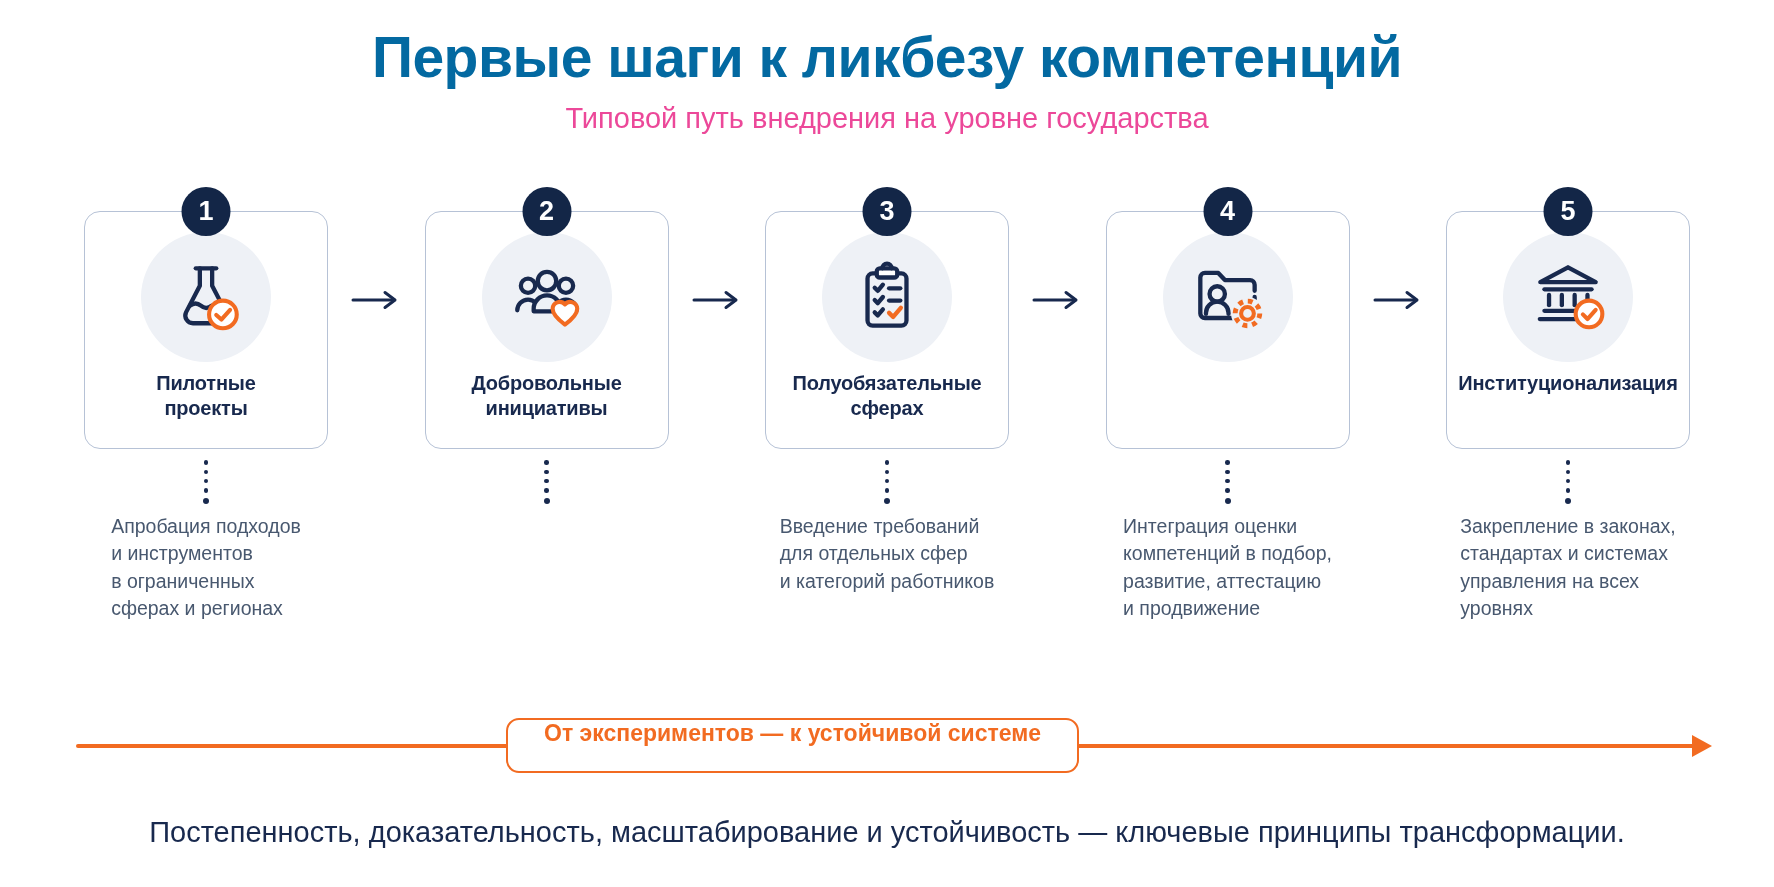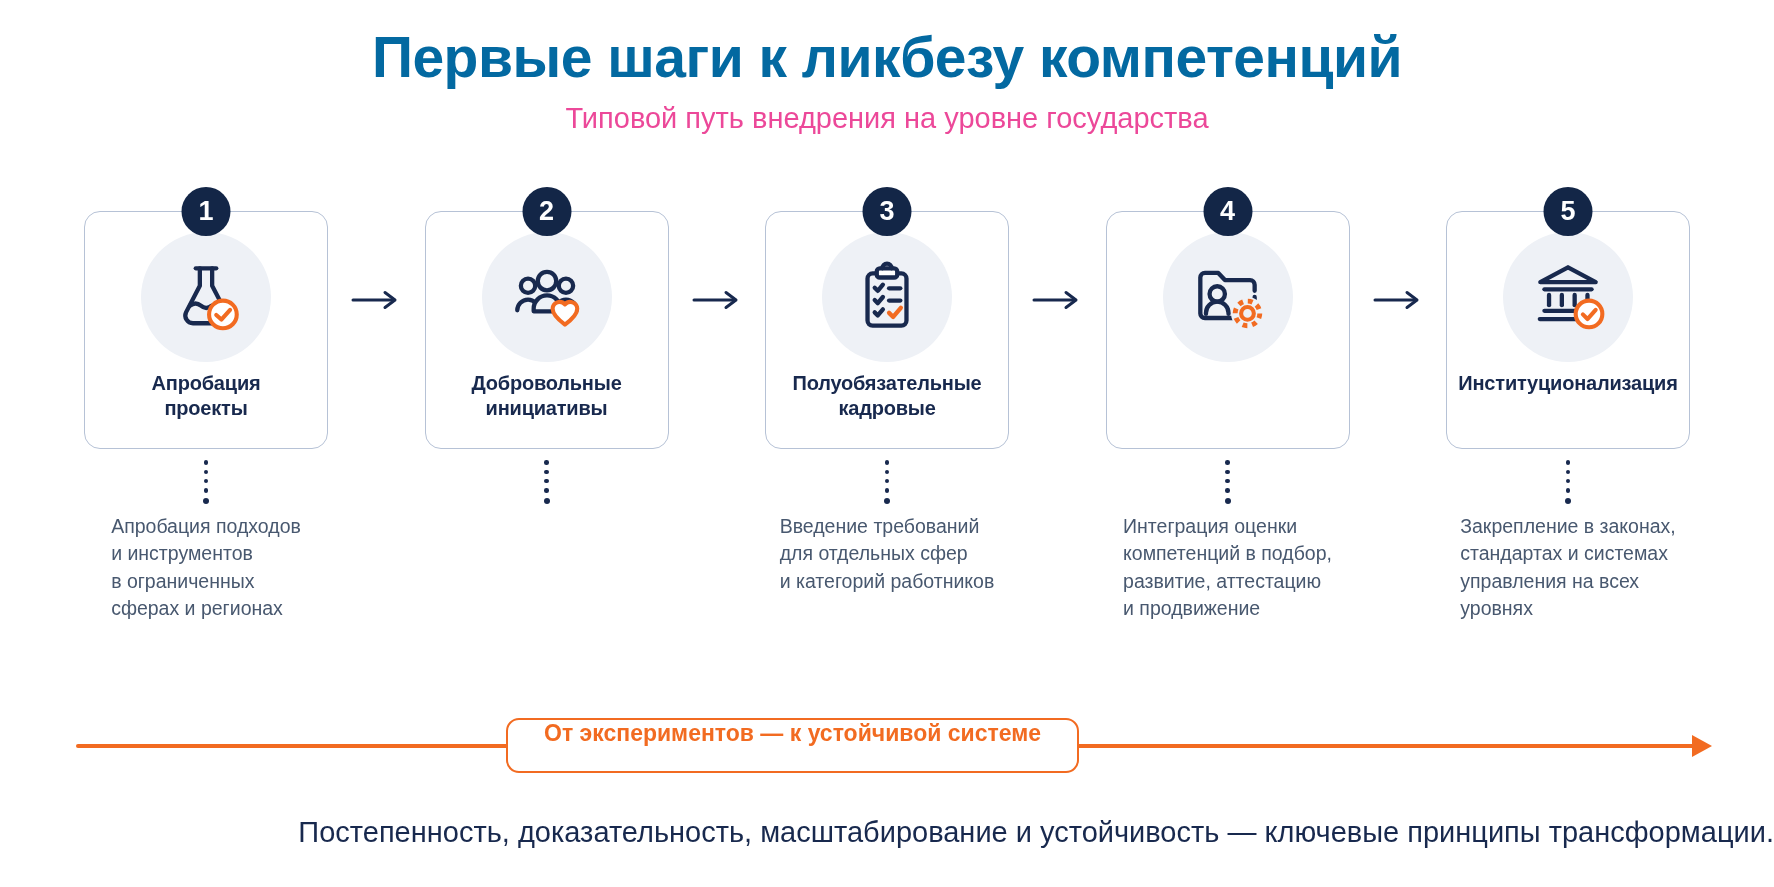--- a/index.html
+++ b/index.html
@@ -149,21 +149,21 @@
     display: flex;
     padding: 0 36px;
     font-size: 23px;
     font-weight: 700;
     color: #f26b21;
     white-space: nowrap;
   }
   
   .footer-note {
     margin-top: 42px;
-    text-align: right;
+    text-align: center;
     font-size: 29px;
     color: #18294e;
   }
   .ic { display: block; }
 </style>
 </head>
 <body>
 
 <h1 class="page-title">Первые шаги к ликбезу компетенций</h1>
 <div class="page-subtitle">Типовой путь внедрения на уровне государства</div>
@@ -177,21 +177,21 @@
       </div>
       <div class="icon-circle">
         <svg class="ic" width="82" height="82" viewBox="0 0 80 80" fill="none" stroke="#18294e" stroke-width="4.2" stroke-linecap="round" stroke-linejoin="round">
           <path d="M30 12 H50"></path>
           <path d="M34 12 v17 L20.5 55 a7.5 7.5 0 0 0 6.8 10.6 h25.4 A7.5 7.5 0 0 0 59.5 55 L46 29 V12"></path>
           <path d="M24.5 48.5 c3.5 -3 7 -3 10.5 0 c3.5 3 7 3 10.5 0"></path>
           <circle cx="56.5" cy="57" r="13.5" fill="#ffffff" stroke="#f26b21" stroke-width="4"></circle>
           <polyline points="50,57.5 55,62 63.5,52.5" stroke="#f26b21" stroke-width="4"></polyline>
         </svg>
       </div>
-      <div class="card-title">Апробация
+      <div class="card-title">Пилотные
 проекты</div>
     </div>
     <div class="dots">
         <span></span>
         <span></span>
         <span></span>
         <span></span>
         <span></span>
       </div>
     <div class="desc">Апробация подходов
@@ -254,21 +254,21 @@
           <path d="M35.5 12 a4.5 4.5 0 0 1 9 0"></path>
           <polyline points="28,31 31,34 36,28"></polyline>
           <polyline points="28,43 31,46 36,40"></polyline>
           <polyline points="28,55 31,58 36,52"></polyline>
           <path d="M42 31.5 H53"></path>
           <path d="M42 43.5 H53"></path>
           <polyline points="42,55.5 46,59.5 53.5,50.5" stroke="#f26b21"></polyline>
         </svg>
       </div>
       <div class="card-title">Полуобязательные
-кадровые</div>
+сферах</div>
     </div>
     <div class="dots">
         <span></span>
         <span></span>
         <span></span>
         <span></span>
         <span></span>
       </div>
     <div class="desc">Введение требований
 для отдельных сфер

